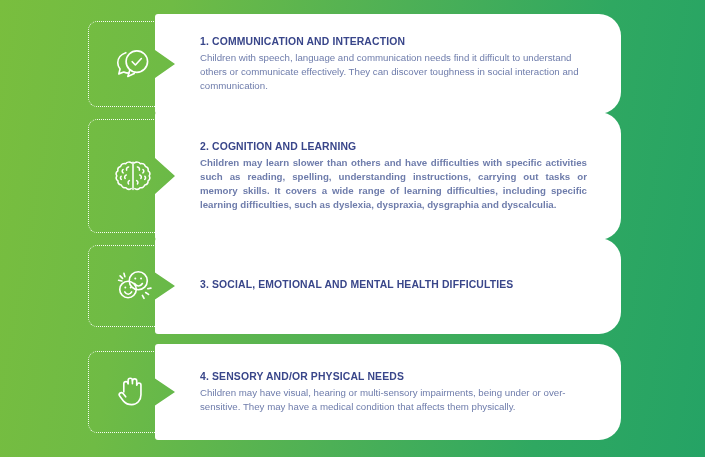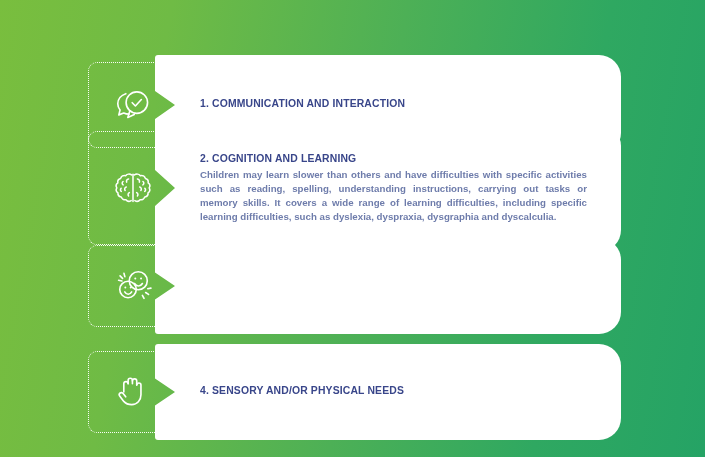--- a/index.html
+++ b/index.html
@@ -21,22 +21,22 @@
     height: 457px;
   }
 
   
   .row {
     position: absolute;
     left: 0;
     width: 705px;
   }
 
-  .row-1 { top: 14px;  height: 100px; margin-top: 41px; }
-  .row-2 { top: 124px; height: 128px; }
+  .row-1 { top: 14px;  height: 100px; }
+  .row-2 { top: 112px; height: 128px; }
   .row-3 { top: 238px; height: 96px;  }
   .row-4 { top: 344px; height: 96px;  }
 
   
   .icon-panel {
     position: absolute;
     left: 81px;
     top: 0;
     bottom: 0;
     width: 120px;
@@ -141,20 +141,21 @@
                    l-1.3 5.0 5.1-2.0c1.7 0.8 3.6 1.2 5.6 1.2"></path>
           <circle cx="28" cy="21.5" r="11.2"></circle>
           <path d="M20.6 30.4l-2.0 6.6 6.7-3.1"></path>
           <path d="M23.2 21.6l3.3 3.4 6.2-6.7"></path>
         </svg>
       </div>
     </div>
     <div class="card">
       <div class="card-inner">
         <div class="card-title">1. COMMUNICATION AND INTERACTION</div>
+        <div class="card-body left">Children with speech, language and communication needs find it difficult to understand others or communicate effectively. They can discover toughness in social interaction and communication.</div>
       </div>
     </div>
   </div>
 
   <div class="row row-2">
     <div class="icon-panel">
       <div class="icon-holder">
         <svg viewBox="0 0 48 48" fill="none" stroke="#ffffff" stroke-width="1.6" stroke-linecap="round" stroke-linejoin="round">
 
           <path d="M22.6 10.4c-2.0-1.4-4.8-1.1-6.3 0.7-2.3-0.6-4.6 0.7-5.2 2.9
@@ -210,20 +211,21 @@
           <path d="M14.6 10.8l0.9 3.4"></path>
           <path d="M9.0 18.0l3.4 0.8"></path>
           <path d="M37.2 30.8l3.0 2.0"></path>
           <path d="M33.8 33.8l1.7 3.1"></path>
           <path d="M39.4 26.8l3.3-0.6"></path>
         </svg>
       </div>
     </div>
     <div class="card">
       <div class="card-inner">
+        <div class="card-title">3. SOCIAL, EMOTIONAL AND MENTAL HEALTH DIFFICULTIES</div>
       </div>
     </div>
   </div>
 
   <div class="row row-4">
     <div class="icon-panel">
       <div class="icon-holder">
         <svg viewBox="0 0 48 48" fill="none" stroke="#ffffff" stroke-width="1.7" stroke-linecap="round" stroke-linejoin="round">
           <path d="M14.4 24.0v-8.6c0-1.25 1.0-2.25 2.25-2.25s2.25 1.0 2.25 2.25"></path>
           <path d="M18.9 15.4v-3.5c0-1.25 1.0-2.25 2.25-2.25s2.25 1.0 2.25 2.25v3.5"></path>
@@ -231,17 +233,18 @@
           <path d="M27.9 16.8c0-1.2 1.0-2.15 2.2-2.15s2.2 0.95 2.2 2.15v10.0
                    c0 6.0-4.0 10.4-9.6 10.4-5.4 0-8.3-3.4-8.3-3.4
                    l-4.3-5.6c-0.75-1.0-0.55-2.4 0.45-3.15
                    1.0-0.75 2.4-0.55 3.15 0.45l2.7 3.5"></path>
         </svg>
       </div>
     </div>
     <div class="card">
       <div class="card-inner">
         <div class="card-title">4. SENSORY AND/OR PHYSICAL NEEDS</div>
+        <div class="card-body left">Children may have visual, hearing or multi-sensory impairments, being under or over-sensitive. They may have a medical condition that affects them physically.</div>
       </div>
     </div>
   </div>
 
 </div>
 
 </body></html>

